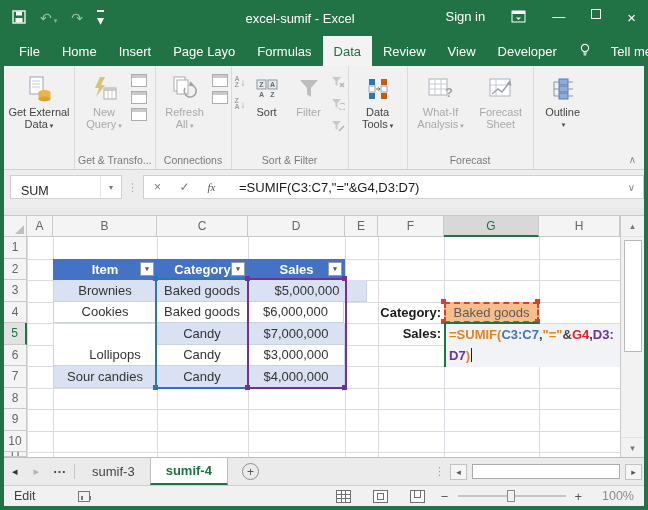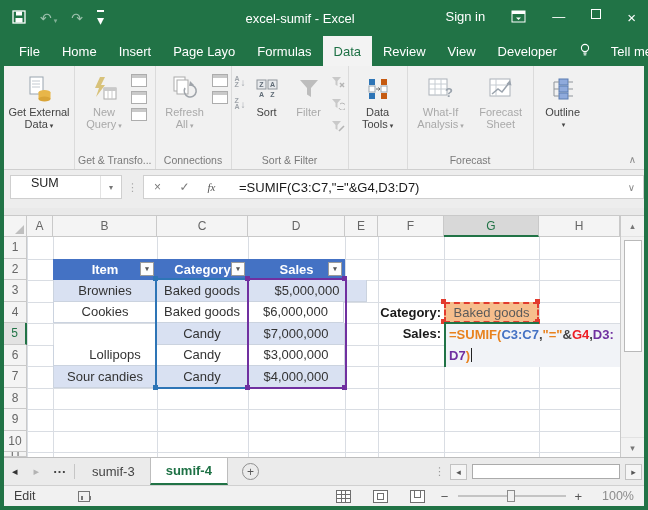--- a/index.html
+++ b/index.html
@@ -45,21 +45,21 @@
   .smallcol{display:flex;flex-direction:column;justify-content:flex-start;gap:4px;padding-top:6px}
   .sic{width:16px;height:13px;border:1px solid #ADADAD;background:#fff;position:relative}
   .sic::before{content:"";position:absolute;left:0;top:0;right:0;height:3px;background:#C9C9C9}
   .srt{display:flex;align-items:center;color:#9FA4AA;font-weight:bold}
   .srt .lett{font-size:7px;line-height:6px}
   .srt .arr{font-size:10px;margin-left:1px}
   .collapse{position:absolute;right:8px;bottom:4px;color:#8A8A8A;font-size:10px}
 
   
   .fbar{height:38px;background:#EDEDED;display:flex;align-items:center;padding:5px 0 9px 6px;flex:none}
-  .namebox{width:112px;height:24px;background:#fff;border:1px solid #CFCFCF;display:flex;align-items:flex-start;font-size:12.5px;color:#222;padding-left:20px}
+  .namebox{width:112px;height:24px;background:#fff;border:1px solid #CFCFCF;display:flex;align-items:flex-end;font-size:12.5px;color:#222;padding-left:10px}
   .nb-dd{margin-left:auto;padding:0 8px;color:#777;font-size:8px;border-left:1px solid #E3E3E3;align-self:stretch;display:flex;align-items:center}
   .fdots{color:#A8A8A8;margin:0 5px;font-size:11px}
   .fmain{flex:1;height:24px;background:#fff;border:1px solid #CFCFCF;display:flex;align-items:center}
   .fbtn{width:27px;text-align:center;color:#7A7A7A;font-size:12px}
   .fx{font-family:"Liberation Serif",serif;font-style:italic;color:#555;font-size:11px}
   .ftext{margin-left:14px;font-size:13px;color:#1A1A1A;flex:1;white-space:nowrap;overflow:hidden}
   .fchev{color:#8A8A8A;font-size:10px;padding-right:8px}
   .gapstrip{height:8px;background:#E9E9E9;border-bottom:1px solid #C9C9C9;flex:none}
 
   

